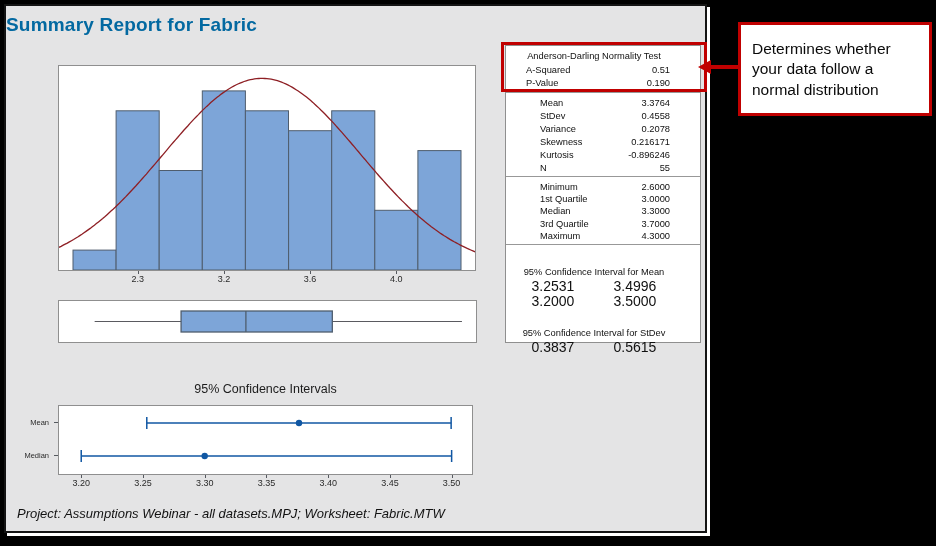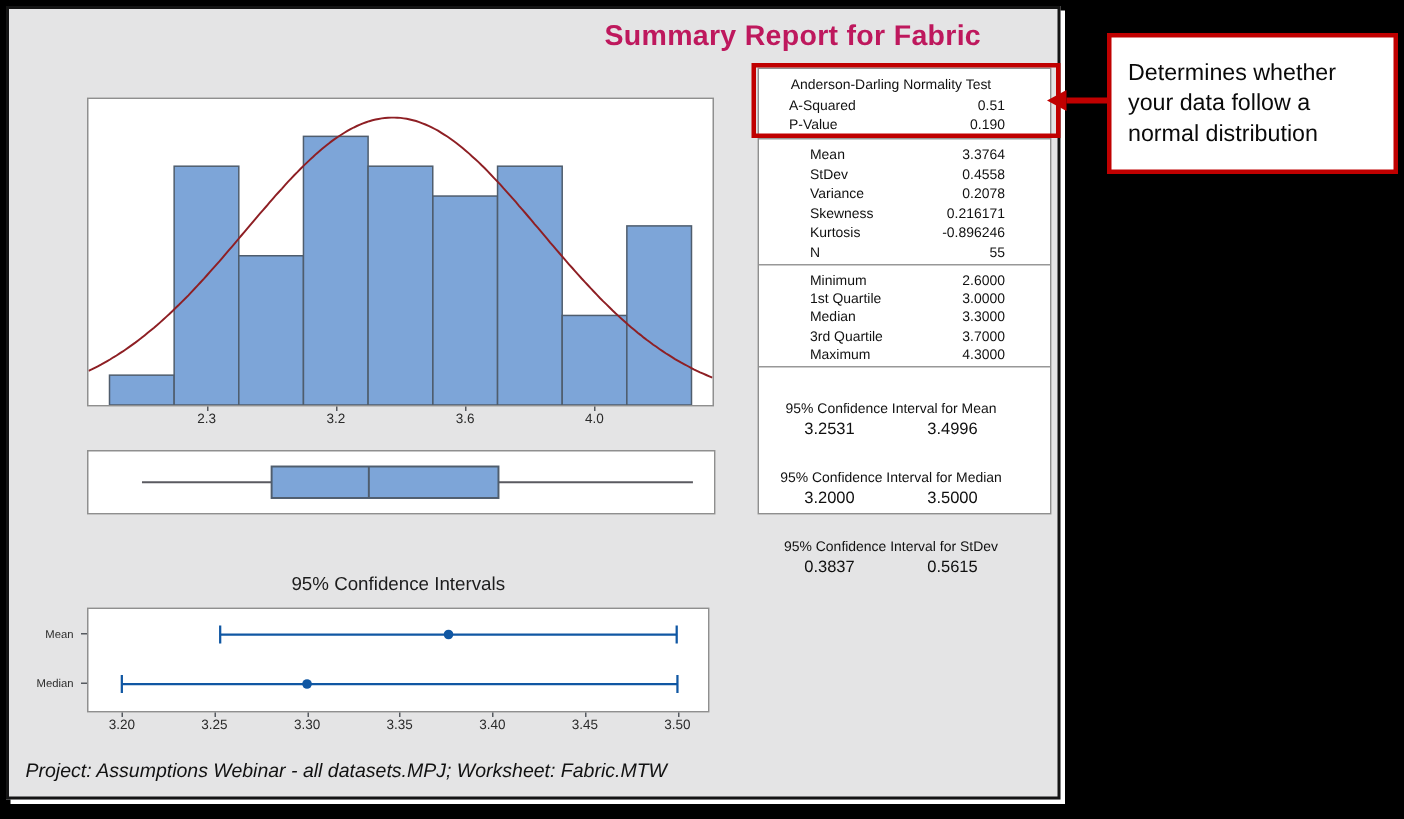--- a/index.html
+++ b/index.html
@@ -6,22 +6,22 @@
   body {
     width:936px; height:546px; background:#000;
     position:relative; overflow:hidden;
     font-family:"Liberation Sans", sans-serif;
   }
   .report {
     position:absolute; left:4px; top:4px; width:699px; height:525px;
     background:#E4E4E5; border:2px solid #141414; box-shadow:3px 3px 0 #fff;
   }
   .report-title {
-    position:absolute; left:0; top:8px; width:648px; text-align:right;
-    font-size:19px; font-weight:bold; color:#be185d; letter-spacing:0.2px;
+    position:absolute; left:0; top:8px; width:648px; text-align:left;
+    font-size:19px; font-weight:bold; color:#0369a1; letter-spacing:0.2px;
   }
   .panel { position:absolute; background:#fff; border:1px solid #8F8F8F; box-sizing:border-box; }
   .hist-panel { left:52px; top:59px;  width:418px; height:206px; }
   .box-panel  { left:52px; top:294px; width:419px; height:43px;  }
   .ci-panel   { left:52px; top:399px; width:415px; height:70px;  }
   .ci-title   { position:absolute; left:52px; top:376px; width:415px; text-align:center;
                 font-size:12.5px; color:#1c1c1c; }
   .tick-layer { position:absolute; }
   #histTicks { left:52px; top:265px; width:418px; height:16px; }
   #ciTicks   { left:52px; top:469px; width:415px; height:16px; }
@@ -38,21 +38,21 @@
   }
   .sec { box-sizing:border-box; padding:4px 0 2px; }
   .sec + .sec { border-top:1px solid #989898; }
   .sec0 { height:48px;border-radius:10px; } .sec1 { height:84px; } .sec2 { height:68px; } .sec3 { flex:1; }
   .sec-h { text-align:center; font-size:9.3px; line-height:13px; padding:0 24px 1px 6px; white-space:nowrap; }
   .srow { display:flex; justify-content:space-between; font-size:9.3px; line-height:13px;
           padding-left:34px; padding-right:30px; }
   .sec0 .srow { padding-left:20px; }
   .sec2 .srow { line-height:12.2px; }
   .sec3 .sec-h { line-height:14px; margin-top:16px; }
-  .ci-vals { display:flex; font-size:11px; line-height:13px; padding:0 24px 2px 6px; }
+  .ci-vals { display:flex; font-size:14px; line-height:13px; padding:0 24px 2px 6px; }
   .ci-vals span { flex:1; text-align:center; }
   .ad-highlight {
     position:absolute; left:495px; top:36px; width:206px; height:50px;
     border:3px solid #C00000; box-sizing:border-box; background:transparent;
   }
   .report-footer { position:absolute; left:11px; top:500px; font-size:13px;
                    font-style:italic; color:#121212; white-space:nowrap; }
   .callout {
     position:absolute; left:738px; top:22px; width:194px; height:94px;
     background:#fff; border:3px solid #C00000; box-sizing:border-box;
@@ -197,21 +197,20 @@
           <span>Maximum</span>
           <span>4.3000</span>
         </div>
       </div>
       <div class="sec sec3">
         <div class="sec-h">95% Confidence Interval for Mean</div>
         <div class="ci-vals">
           <span>3.2531</span>
           <span>3.4996</span>
         </div>
-        <div class="sec-h">95% Confidence Interval for Median</div>
         <div class="ci-vals">
           <span>3.2000</span>
           <span>3.5000</span>
         </div>
         <div class="sec-h">95% Confidence Interval for StDev</div>
         <div class="ci-vals">
           <span>0.3837</span>
           <span>0.5615</span>
         </div>
       </div>

